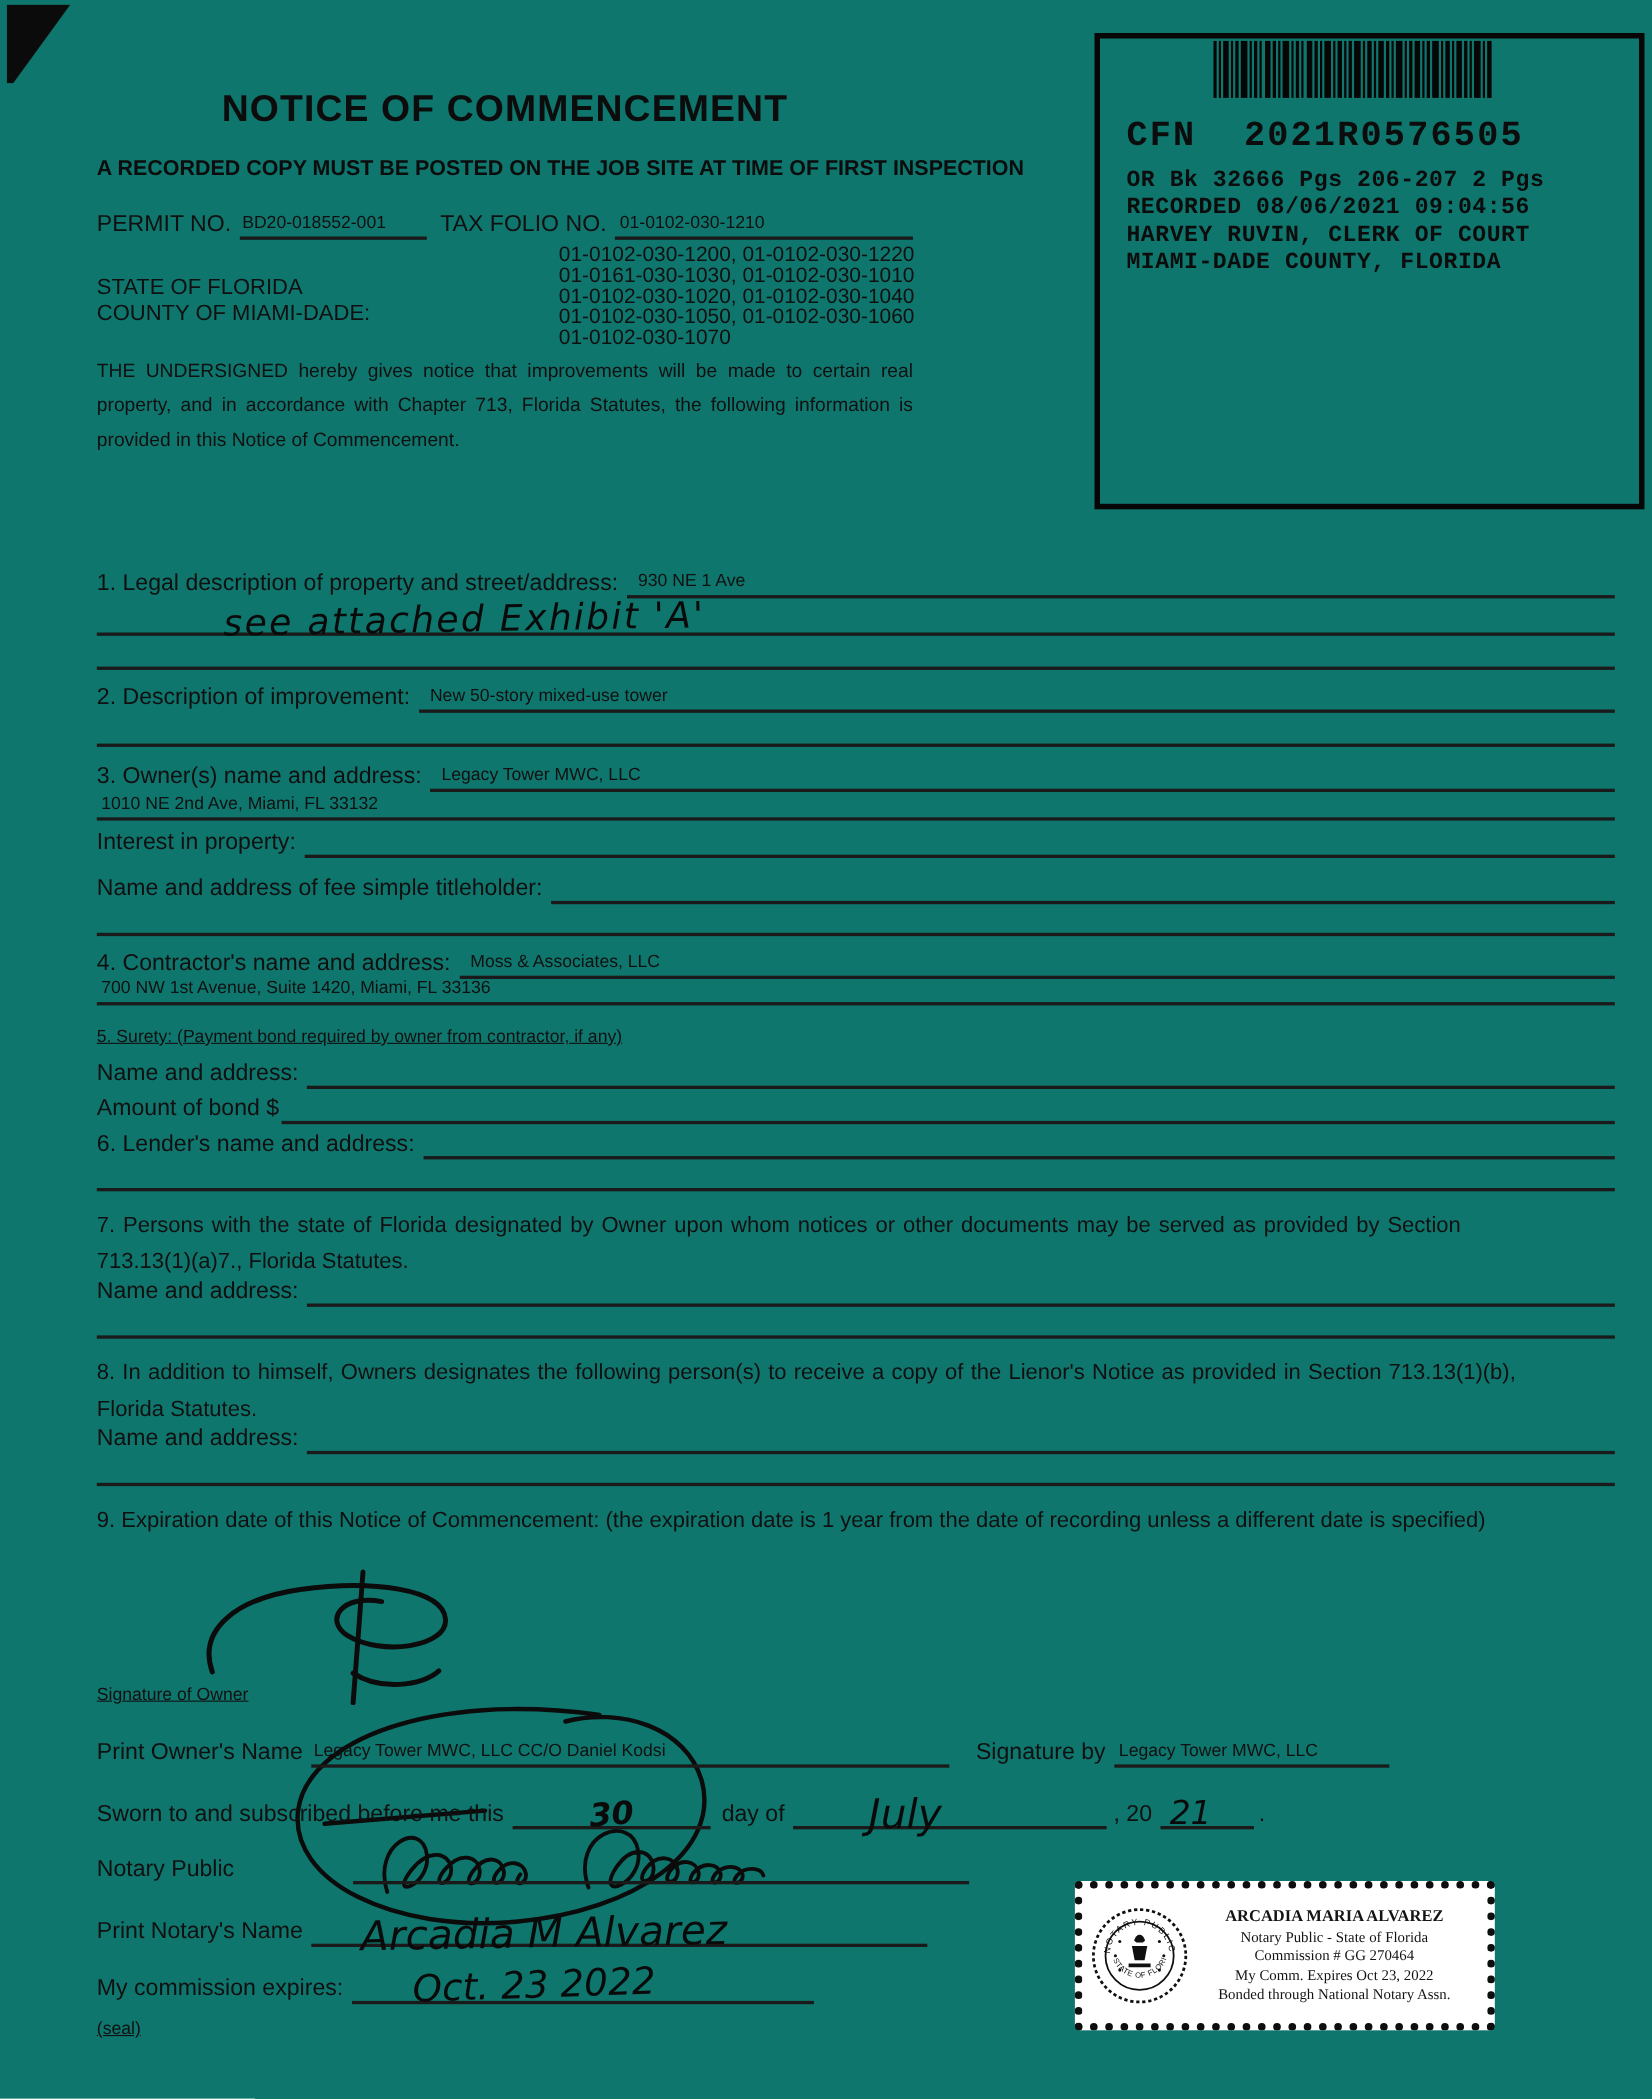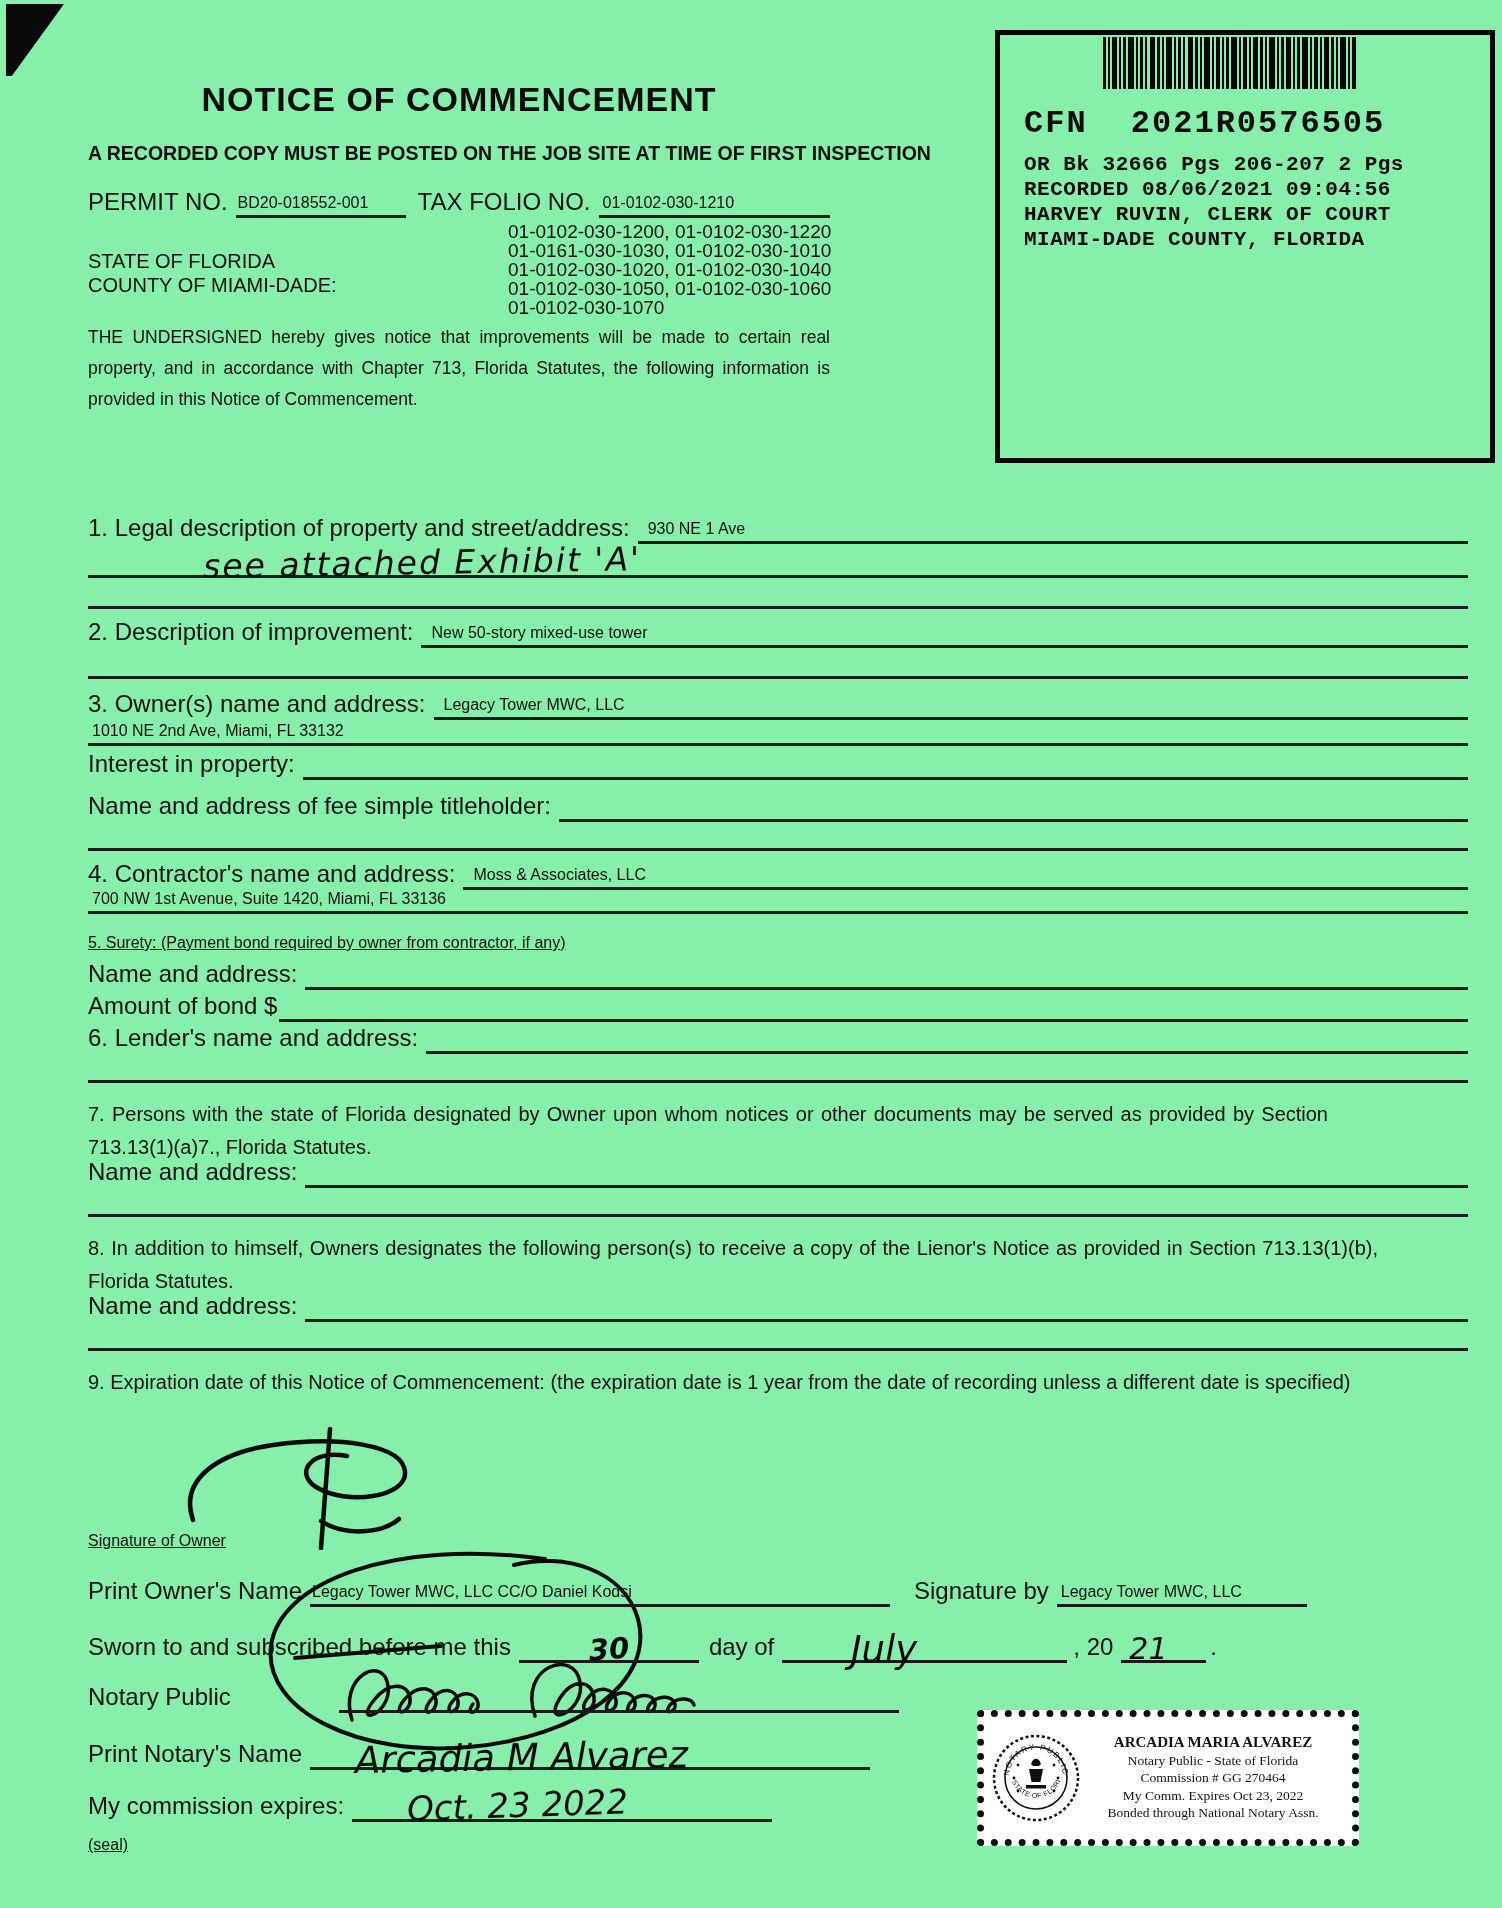--- a/index.html
+++ b/index.html
@@ -1,16 +1,16 @@
 <!DOCTYPE html>
 <html><head>
 <meta charset="utf-8">
 <style>
   html,body{margin:0;padding:0;background:#ffffff;}
-  .page{position:relative;width:1502px;height:1908px;background:#86efac;overflow:hidden;
+  .page{position:relative;width:1502px;height:1908px;background:#0f766e;overflow:hidden;
         font-family:"Liberation Sans",sans-serif;color:#101010;}
   
   .corner{position:absolute;left:6px;top:4px;width:58px;height:72px;background:#0b0b0b;
           clip-path:polygon(0 0,100% 0,10% 100%,0 100%);}
   
   .recbox{position:absolute;left:995px;top:30px;width:500px;height:433px;
           border:5px solid #060606;box-sizing:border-box;}
   .barcode{position:absolute;left:103px;top:2px;}
   .stamp-text{position:absolute;left:24px;top:70px;font-family:"Liberation Mono",monospace;
               font-weight:bold;color:#0c0c0c;}
@@ -24,21 +24,21 @@
             white-space:nowrap;color:#0c0c0c;}
   .permit-row{position:absolute;left:0;top:104px;width:100%;height:34px;display:flex;align-items:flex-end;}
   .folio-list{position:absolute;left:420px;top:142px;font-size:19px;line-height:19px;white-space:nowrap;}
   .state{position:absolute;left:0;top:170px;font-size:20px;}
   .county{position:absolute;left:0;top:194px;font-size:20px;}
   .intro{position:absolute;left:0;top:242px;width:742px;font-size:17.5px;line-height:31px;
          text-align:justify;}
   
   .items{position:absolute;left:88px;top:518px;width:1380px;height:1390px;}
   .row{position:absolute;left:0;width:100%;display:flex;align-items:flex-end;}
-  .lbl{font-size:24px;white-space:nowrap;padding-right:8px;padding-bottom:2px;line-height:1.15;}
+  .lbl{font-size:21px;white-space:nowrap;padding-right:8px;padding-bottom:2px;line-height:1.15;}
   .fill{position:relative;border-bottom:3px solid #1a1a1a;}
   .grow{flex:1;}
   .typed{position:absolute;left:10px;bottom:3px;font-size:16px;white-space:nowrap;}
   .typed-left{position:absolute;left:4px;bottom:3px;font-size:16px;white-space:nowrap;}
   .hline{position:absolute;left:0;right:0;border-top:3px solid #1a1a1a;}
   .para{position:absolute;left:0;font-size:20px;line-height:33px;text-align:justify;}
   .hand{position:absolute;font-family:"DejaVu Sans",sans-serif;font-style:italic;color:#0a0a0a;}
   .sig-svg{position:absolute;}
   .plain-label{position:absolute;font-size:16px;white-space:nowrap;text-decoration:underline;}
   

